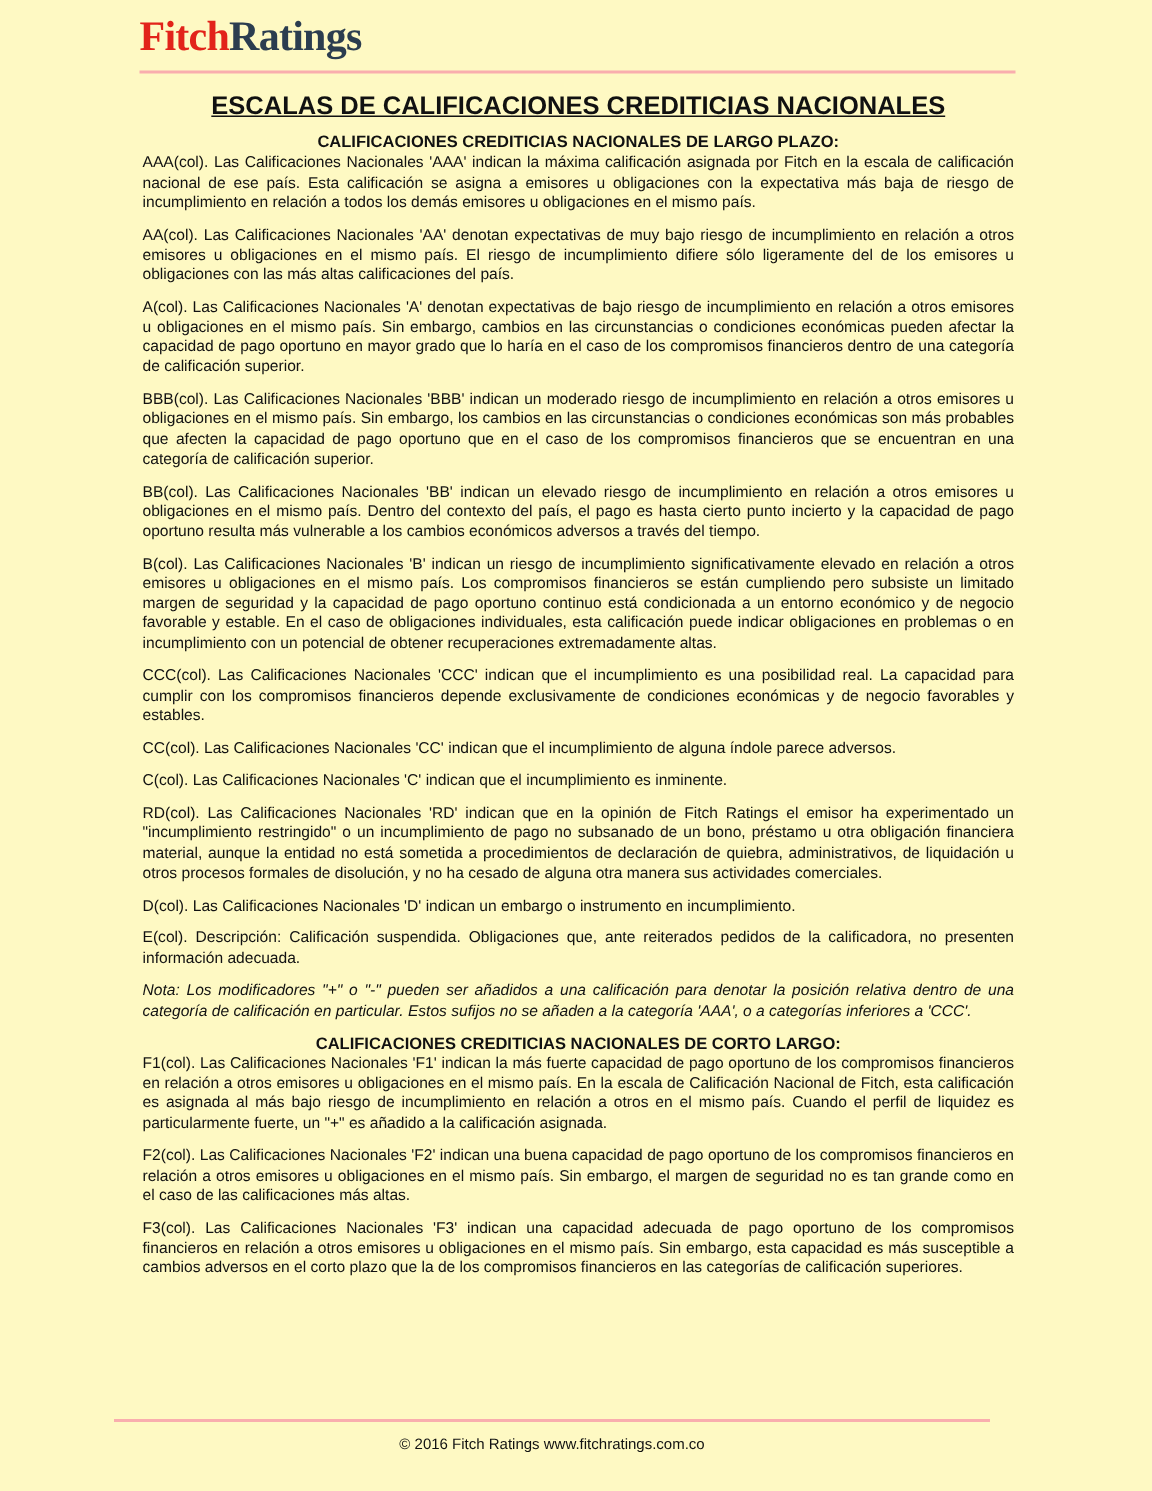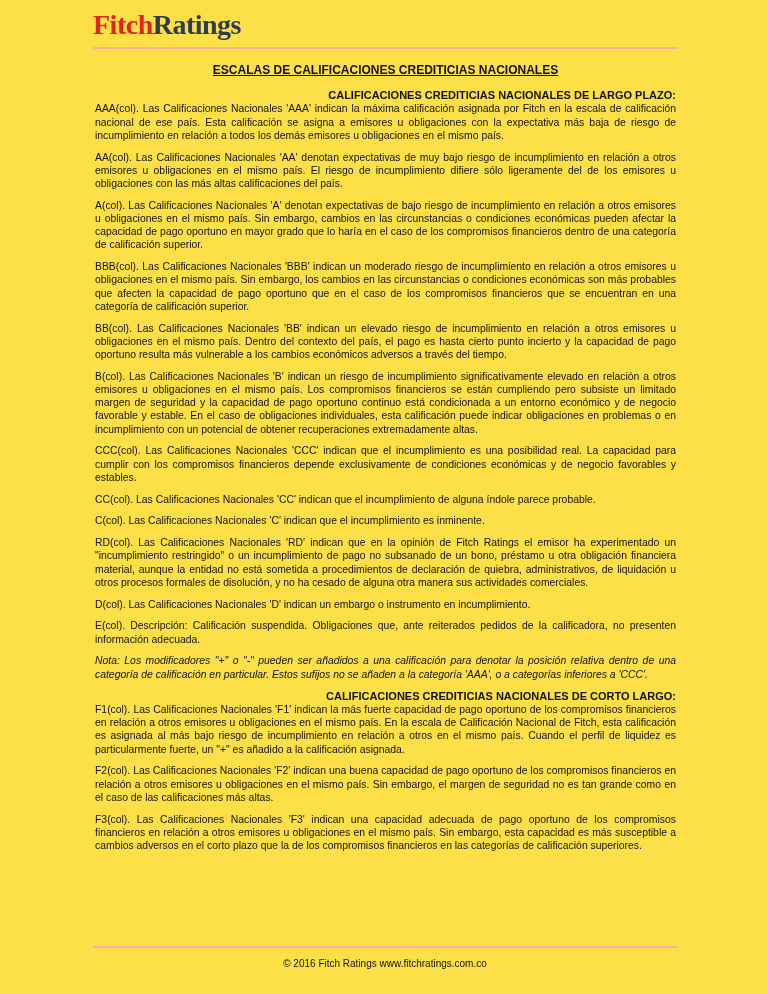--- a/index.html
+++ b/index.html
@@ -4,21 +4,21 @@
 <style>
   html, body {
     margin: 0;
     padding: 0;
     background: #ffffff;
   }
   .page {
     position: relative;
     width: 768px;
     height: 994px;
-    background: #fde047;
+    background: #fef9c3;
     font-family: "Liberation Sans", "DejaVu Sans", sans-serif;
     color: #111111;
     overflow: hidden;
   }
   .header {
     position: absolute;
     top: 0;
     left: 93px;
     width: 584px;
   }
@@ -43,45 +43,45 @@
     top: 60px;
     left: 95px;
     width: 581px;
     font-size: 10.4px;
     line-height: 13.2px;
     text-align: justify;
   }
   .doc-title {
     text-align: center;
     font-weight: bold;
-    font-size: 12px;
+    font-size: 17px;
     text-decoration: underline;
     margin: 4px 0 12px 0;
   }
   .section-heading {
     font-weight: bold;
     font-size: 11px;
-    text-align: right;
+    text-align: center;
     margin: 9px 0 0 0;
   }
   .para {
     margin: 0 0 8.6px 0;
   }
   .para.first {
     margin-top: 0;
   }
   .term { font-weight: normal; }
   .note-para {
     font-style: italic;
     margin: 0 0 8.6px 0;
   }
   .footer {
     position: absolute;
     top: 946px;
-    left: 93px;
+    left: 76px;
     width: 584px;
   }
   .footer-text {
     text-align: center;
     font-size: 10px;
     margin-top: 10px;
     color: #111111;
   }
 </style>
 </head>
@@ -99,21 +99,21 @@
 
     <div class="section-heading">CALIFICACIONES CREDITICIAS NACIONALES DE LARGO PLAZO:</div>
 
     <p class="para first"><span class="term">AAA(col).</span> <span>Las Calificaciones Nacionales 'AAA' indican la máxima calificación asignada por Fitch en la escala de calificación nacional de ese país. Esta calificación se asigna a emisores u obligaciones con la expectativa más baja de riesgo de incumplimiento en relación a todos los demás emisores u obligaciones en el mismo país.</span></p>
     <p class="para"><span class="term">AA(col).</span> <span>Las Calificaciones Nacionales 'AA' denotan expectativas de muy bajo riesgo de incumplimiento en relación a otros emisores u obligaciones en el mismo país. El riesgo de incumplimiento difiere sólo ligeramente del de los emisores u obligaciones con las más altas calificaciones del país.</span></p>
     <p class="para"><span class="term">A(col).</span> <span>Las Calificaciones Nacionales 'A' denotan expectativas de bajo riesgo de incumplimiento en relación a otros emisores u obligaciones en el mismo país. Sin embargo, cambios en las circunstancias o condiciones económicas pueden afectar la capacidad de pago oportuno en mayor grado que lo haría en el caso de los compromisos financieros dentro de una categoría de calificación superior.</span></p>
     <p class="para"><span class="term">BBB(col).</span> <span>Las Calificaciones Nacionales 'BBB' indican un moderado riesgo de incumplimiento en relación a otros emisores u obligaciones en el mismo país. Sin embargo, los cambios en las circunstancias o condiciones económicas son más probables que afecten la capacidad de pago oportuno que en el caso de los compromisos financieros que se encuentran en una categoría de calificación superior.</span></p>
     <p class="para"><span class="term">BB(col).</span> <span>Las Calificaciones Nacionales 'BB' indican un elevado riesgo de incumplimiento en relación a otros emisores u obligaciones en el mismo país. Dentro del contexto del país, el pago es hasta cierto punto incierto y la capacidad de pago oportuno resulta más vulnerable a los cambios económicos adversos a través del tiempo.</span></p>
     <p class="para"><span class="term">B(col).</span> <span>Las Calificaciones Nacionales 'B' indican un riesgo de incumplimiento significativamente elevado en relación a otros emisores u obligaciones en el mismo país. Los compromisos financieros se están cumpliendo pero subsiste un limitado margen de seguridad y la capacidad de pago oportuno continuo está condicionada a un entorno económico y de negocio favorable y estable. En el caso de obligaciones individuales, esta calificación puede indicar obligaciones en problemas o en incumplimiento con un potencial de obtener recuperaciones extremadamente altas.</span></p>
     <p class="para"><span class="term">CCC(col).</span> <span>Las Calificaciones Nacionales 'CCC' indican que el incumplimiento es una posibilidad real. La capacidad para cumplir con los compromisos financieros depende exclusivamente de condiciones económicas y de negocio favorables y estables.</span></p>
-    <p class="para"><span class="term">CC(col).</span> <span>Las Calificaciones Nacionales 'CC' indican que el incumplimiento de alguna índole parece probable.</span></p>
+    <p class="para"><span class="term">CC(col).</span> <span>Las Calificaciones Nacionales 'CC' indican que el incumplimiento de alguna índole parece adversos.</span></p>
     <p class="para"><span class="term">C(col).</span> <span>Las Calificaciones Nacionales 'C' indican que el incumplimiento es inminente.</span></p>
     <p class="para"><span class="term">RD(col).</span> <span>Las Calificaciones Nacionales 'RD' indican que en la opinión de Fitch Ratings el emisor ha experimentado un "incumplimiento restringido" o un incumplimiento de pago no subsanado de un bono, préstamo u otra obligación financiera material, aunque la entidad no está sometida a procedimientos de declaración de quiebra, administrativos, de liquidación u otros procesos formales de disolución, y no ha cesado de alguna otra manera sus actividades comerciales.</span></p>
     <p class="para"><span class="term">D(col).</span> <span>Las Calificaciones Nacionales 'D' indican un embargo o instrumento en incumplimiento.</span></p>
     <p class="para"><span class="term">E(col).</span> <span>Descripción: Calificación suspendida. Obligaciones que, ante reiterados pedidos de la calificadora, no presenten información adecuada.</span></p>
 
     <p class="note-para">Nota: Los modificadores "+" o "-" pueden ser añadidos a una calificación para denotar la posición relativa dentro de una categoría de calificación en particular. Estos sufijos no se añaden a la categoría 'AAA', o a categorías inferiores a 'CCC'.</p>
 
     <div class="section-heading">CALIFICACIONES CREDITICIAS NACIONALES DE CORTO LARGO:</div>
 
     <p class="para first"><span class="term">F1(col).</span> <span>Las Calificaciones Nacionales 'F1' indican la más fuerte capacidad de pago oportuno de los compromisos financieros en relación a otros emisores u obligaciones en el mismo país. En la escala de Calificación Nacional de Fitch, esta calificación es asignada al más bajo riesgo de incumplimiento en relación a otros en el mismo país. Cuando el perfil de liquidez es particularmente fuerte, un "+" es añadido a la calificación asignada.</span></p>

